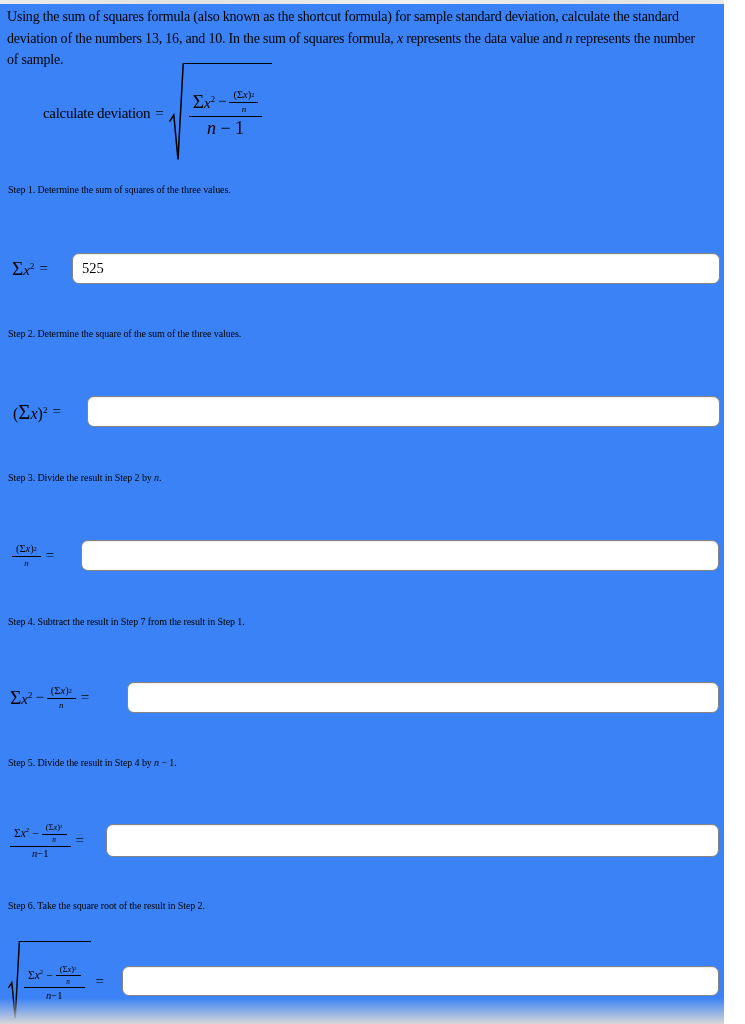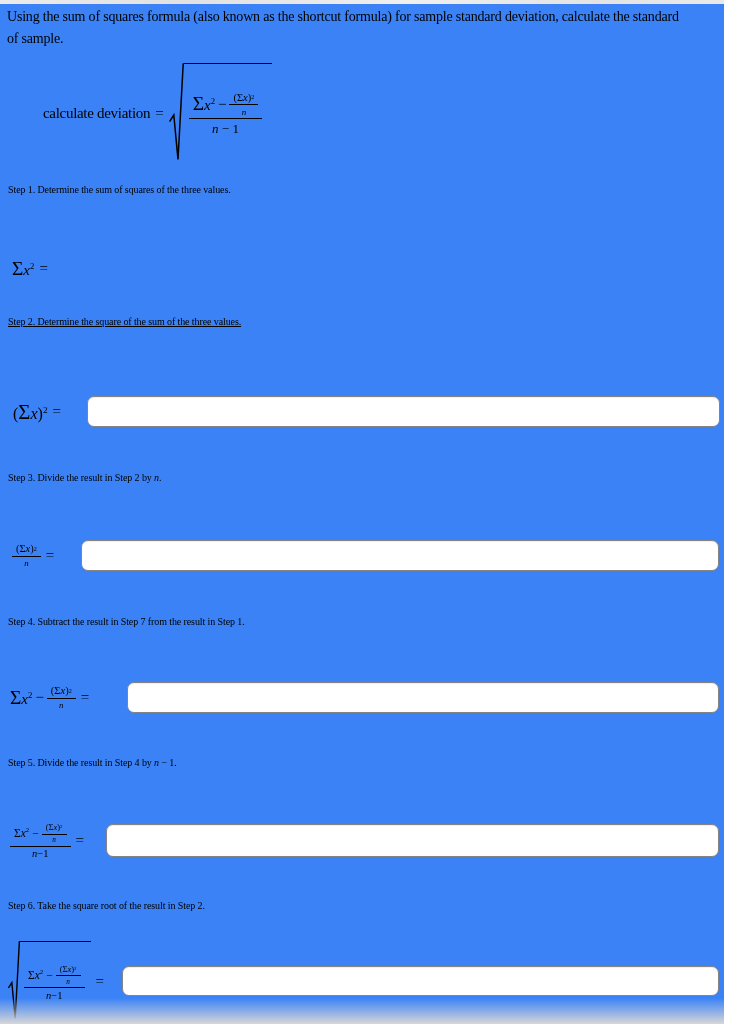--- a/index.html
+++ b/index.html
@@ -12,21 +12,21 @@
 
   .top-strip{position:absolute;left:0;top:0;width:745px;height:4px;
     background:linear-gradient(to right,#ebebeb,#e1e1e1 25%,#efefef 55%,#e3e3e3 80%,#eaeaea);}
 
   .bottom-fade{position:absolute;left:0;bottom:0;width:745px;height:26px;
     background:linear-gradient(to bottom,rgba(255,255,255,0),#d7d7d7);pointer-events:none;}
 
   .intro{position:absolute;left:7px;top:6px;font-size:14px;letter-spacing:-0.2px;line-height:21.7px;white-space:nowrap;}
 
   .heading{position:absolute;left:8px;font-size:10px;letter-spacing:-0.1px;white-space:nowrap;}
-  .h1{top:184px;} .h2{top:316px;text-decoration:underline;} .h3{top:472px;text-align:center;} .h4{top:616px;} .h5{top:757px;} .h6{top:900px;}
+  .h1{top:184px;} .h2{top:328px;} .h3{top:472px;text-align:center;} .h4{top:616px;} .h5{top:757px;} .h6{top:900px;}
 
   
   .sg{font-size:130%;font-style:normal;}
   sup{font-size:58%;line-height:0;}
   .eq{margin:0 5px;font-size:15px;}
   .minus{margin:0 3px;}
   .frac{display:inline-flex;flex-direction:column;align-items:center;vertical-align:middle;}
   .frac > .num{display:flex;align-items:center;justify-content:center;border-bottom:1.3px solid #000;padding:0 4px 1.5px;}
   .frac > .den{padding-top:1.5px;text-align:center;}
   .frac.inner > .den{font-size:85%;}
@@ -56,32 +56,33 @@
   .l4{left:10px;top:682px;height:31px;}
   .i4{left:127px;top:682px;width:592px;}
   .l5{left:10px;top:824px;height:33px;}
   .i5{left:106px;top:824px;width:613px;height:33px;}
   .l6{left:8px;top:962px;height:38px;}
   .i6{left:122px;top:966px;width:597px;height:30px;}
 
   .f-main{font-size:15px;}
   .f-in{font-size:10.5px;}
   .f-mid{font-size:11.5px;}
-  .f-den15{font-size:13px;}
+  .f-den15{font-size:18px;}
   .f-den10{font-size:10.5px;}
 </style>
 </head>
 <body>
 
 <div class="page">
 
   <div class="top-strip"></div>
 
   <div class="intro">
     <div>Using the sum of squares formula (also known as the shortcut formula) for sample standard deviation, calculate the standard</div>
+    <div>deviation of the numbers 13, 16, and 10. In the sum of squares formula, <i>x</i> represents the data value and <i>n</i> represents the number</div>
     <div>of sample.</div>
   </div>
 
   <div class="formula-row">
     <span class="lbl">calculate deviation</span>
     <span class="eq">=</span>
     <span class="sqrt">
       <span class="rad">
         <svg viewBox="0 0 15 100" preserveAspectRatio="none">
             <path d="M1 58 L4.8 52 L9 96.5 L14.2 1" fill="none" stroke="#000" stroke-width="1.5" vector-effect="non-scaling-stroke" stroke-linecap="square"></path>
@@ -101,20 +102,21 @@
         </span>
       </span>
     </span>
   </div>
 
   <div class="heading h1">Step 1. Determine the sum of squares of the three values.</div>
   <div class="anslabel l1">
     <span><span class="sg">Σ</span><i>x</i><sup>2</sup></span>
     <span class="eq">=</span>
   </div>
+  <input type="text" class="ans-input i1" value="525" style="">
 
   <div class="heading h2">Step 2. Determine the square of the sum of the three values.</div>
   <div class="anslabel l2">
     <span>(<span class="sg">Σ</span><i>x</i>)<sup>2</sup></span>
     <span class="eq">=</span>
   </div>
   <input type="text" class="ans-input i2" value="" style="">
 
   <div class="heading h3">Step 3. Divide the result in Step 2 by <i>n</i>.</div>
   <div class="anslabel l3">

